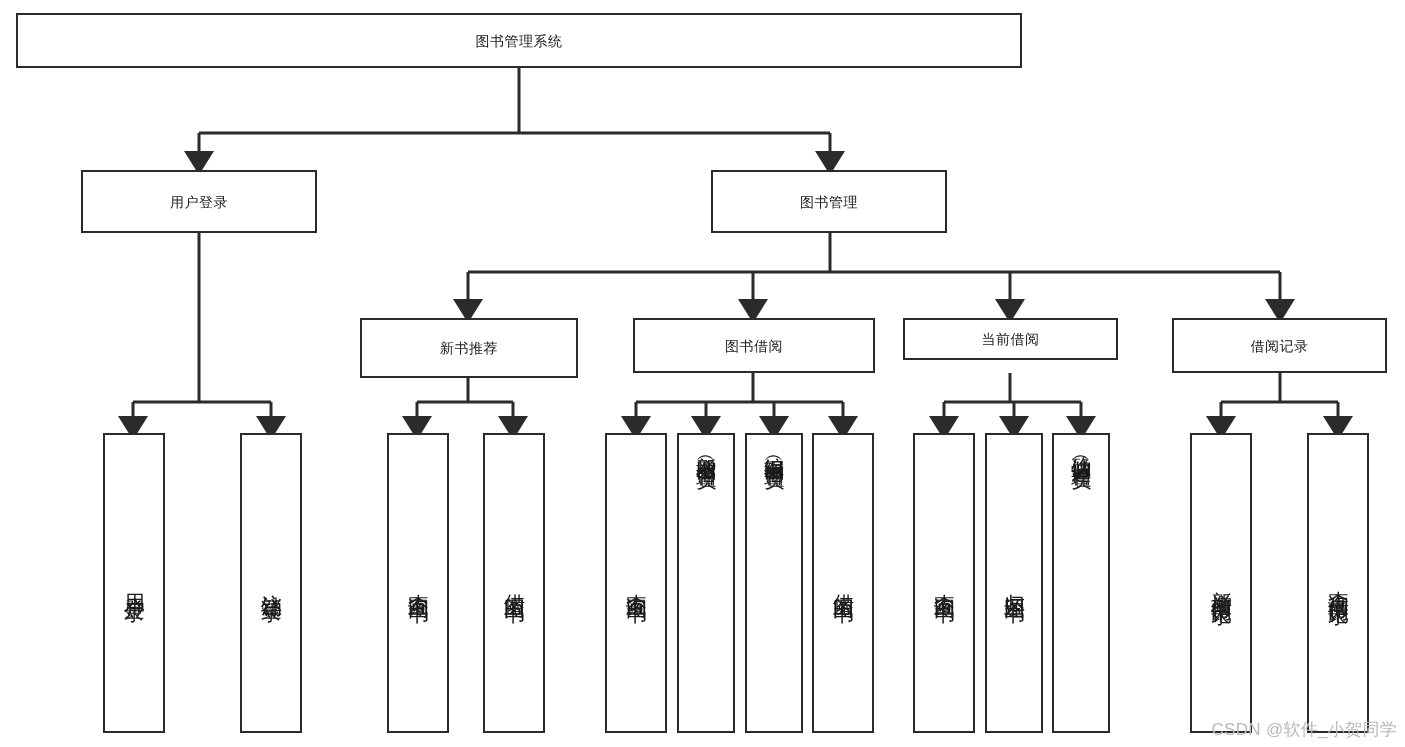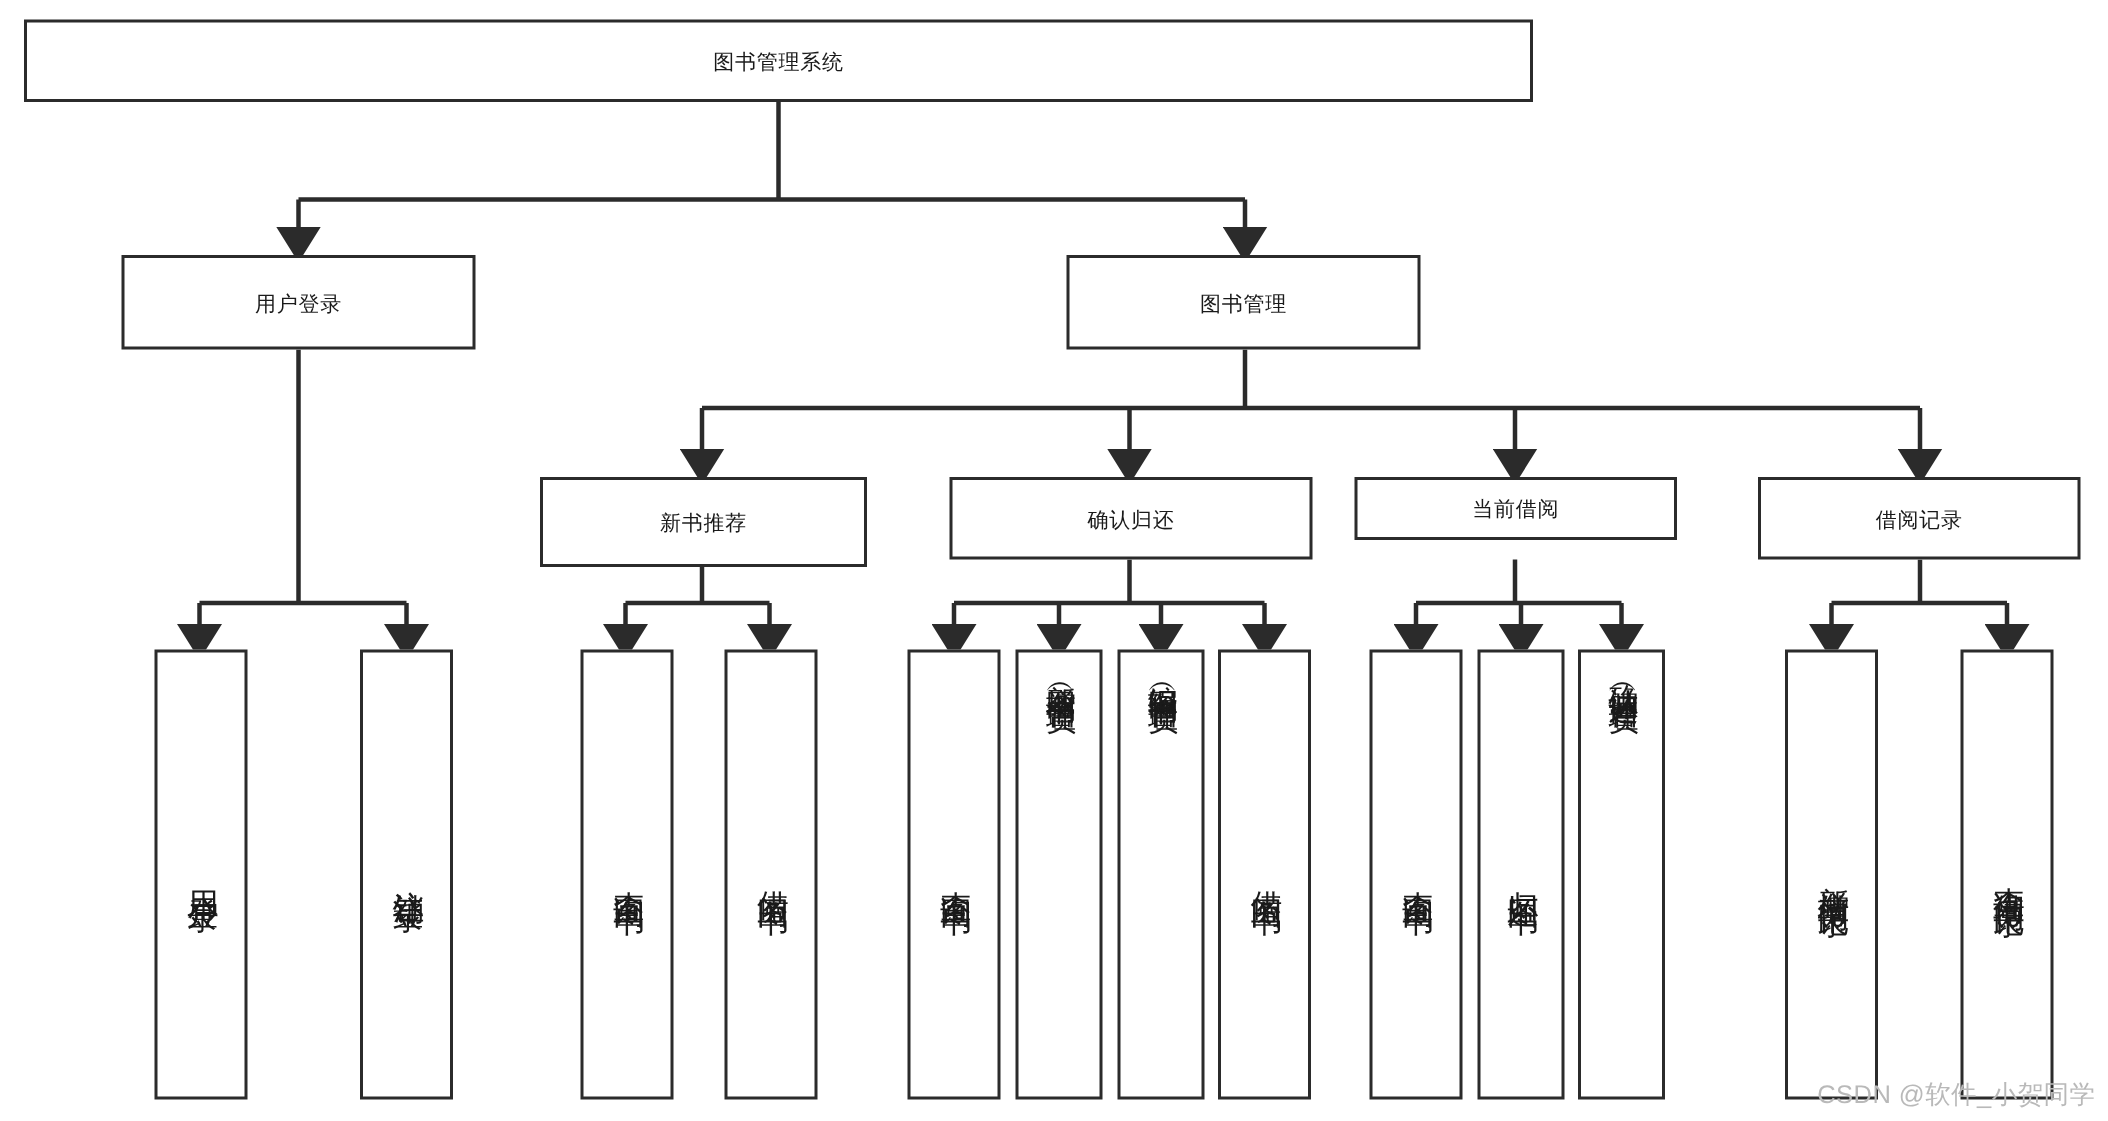--- a/index.html
+++ b/index.html
@@ -143,21 +143,21 @@
     <span class="label">用户登录</span>
   </div>
   <div class="node h" style="left:711px; top:170px; width:236px; height:63px;">
     <span class="label">图书管理</span>
   </div>
 
   <div class="node h" style="left:360px; top:318px; width:218px; height:60px;">
     <span class="label">新书推荐</span>
   </div>
   <div class="node h" style="left:633px; top:318px; width:242px; height:55px;">
-    <span class="label">确认归还</span>
+    <span class="label">图书借阅</span>
   </div>
   <div class="node h" style="left:903px; top:318px; width:215px; height:42px;">
     <span class="label">当前借阅</span>
   </div>
   <div class="node h" style="left:1172px; top:318px; width:215px; height:55px;">
     <span class="label">借阅记录</span>
   </div>
 
   <div class="node v" style="left:103px; top:433px; width:62px; height:300px;">
     <span class="label">用户登录</span>

